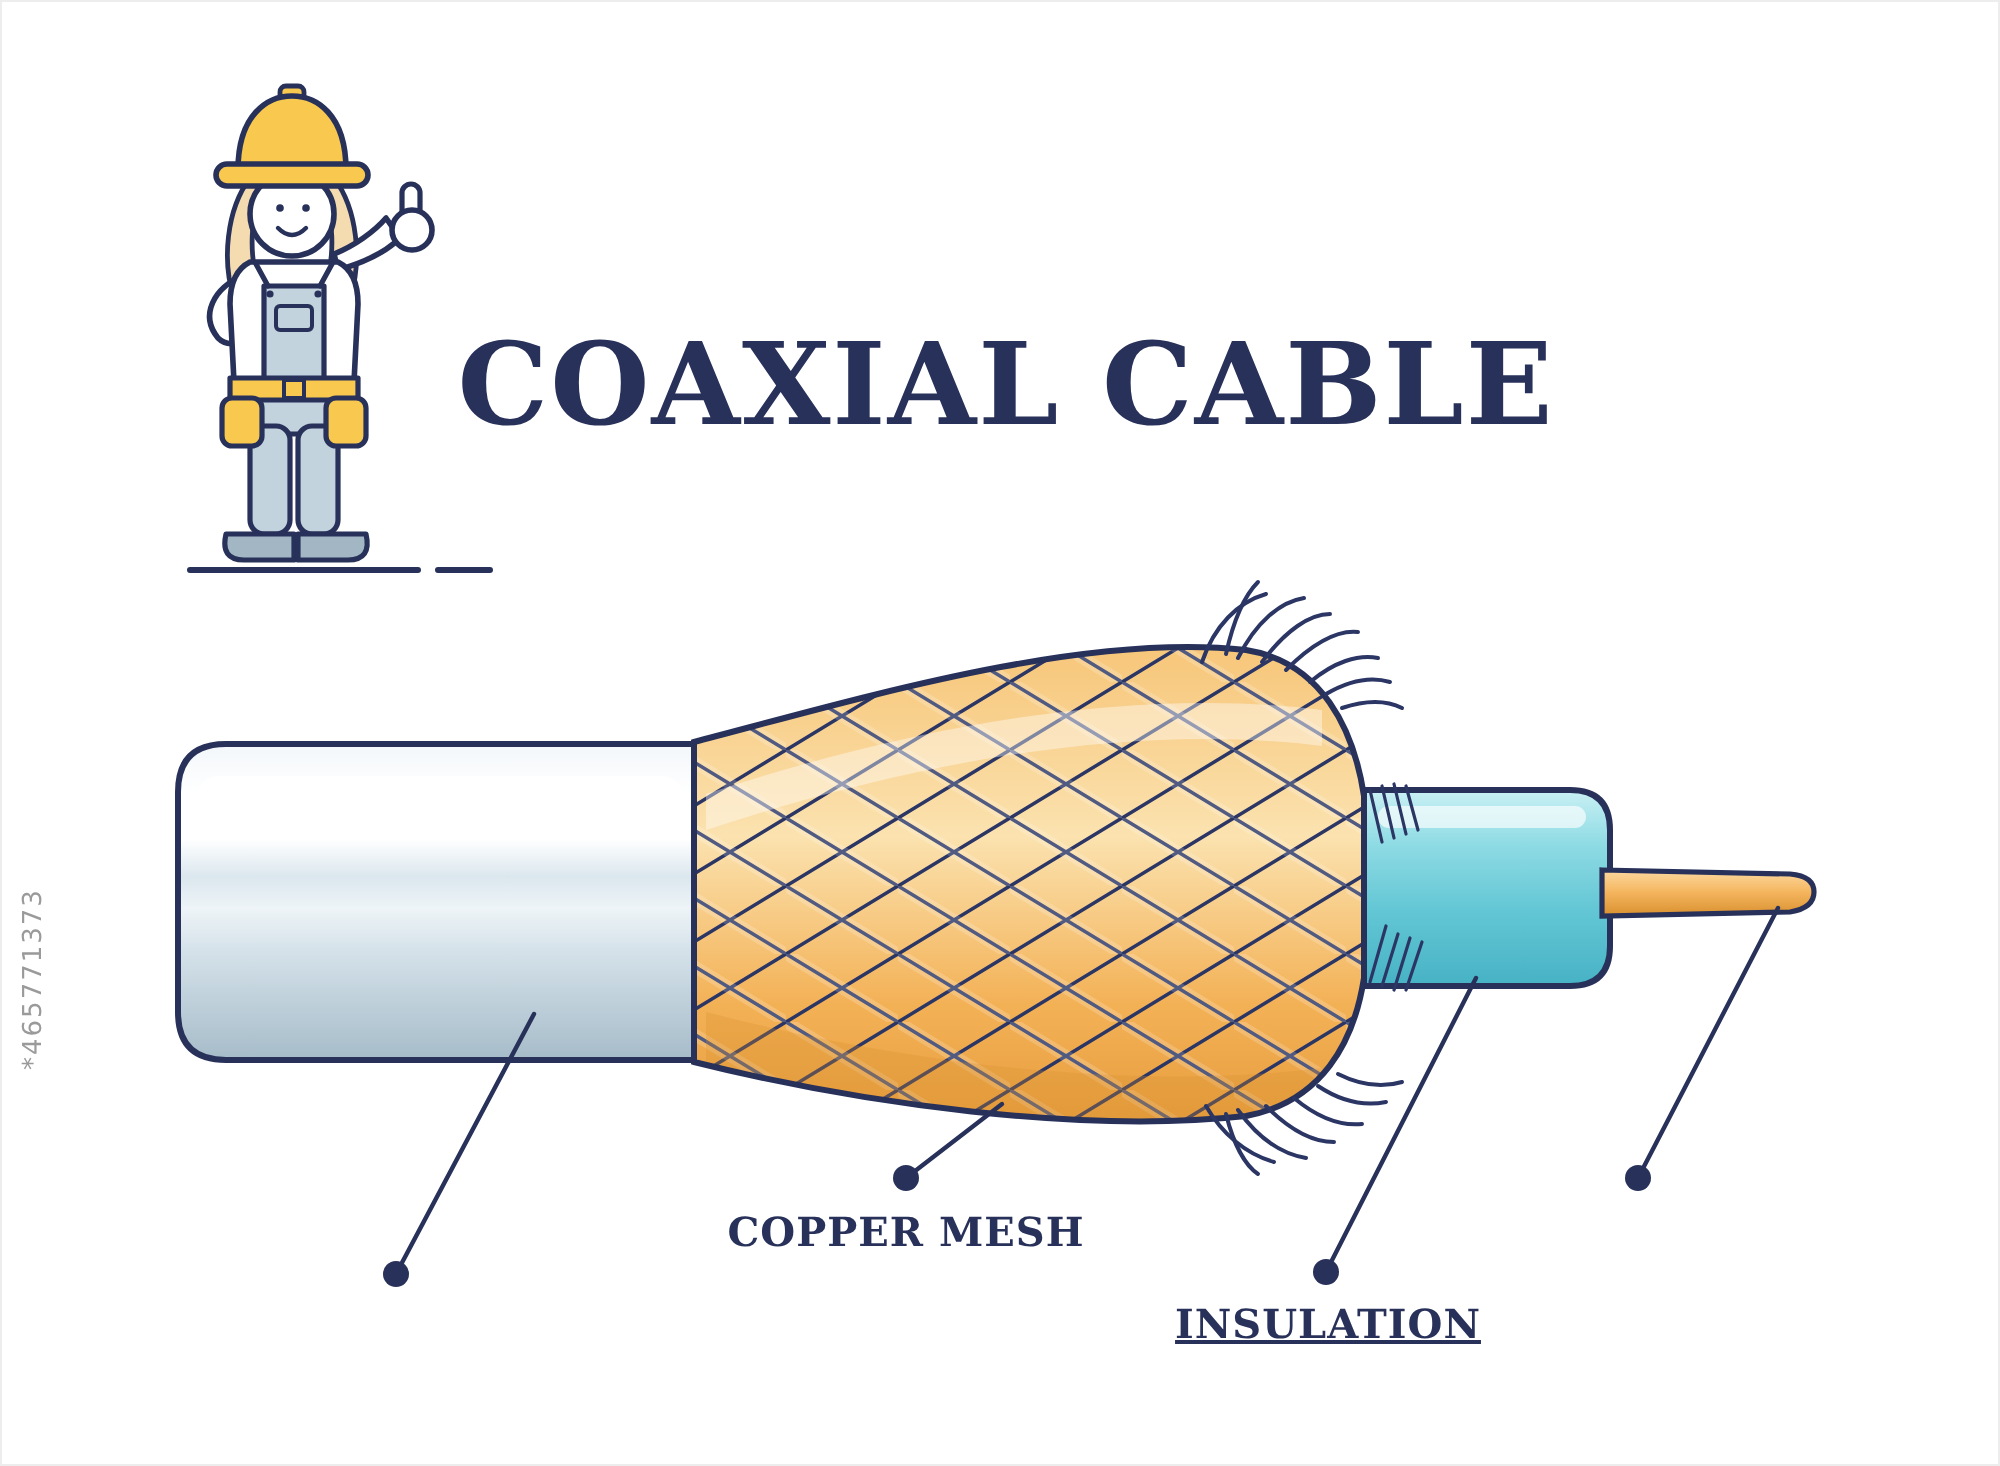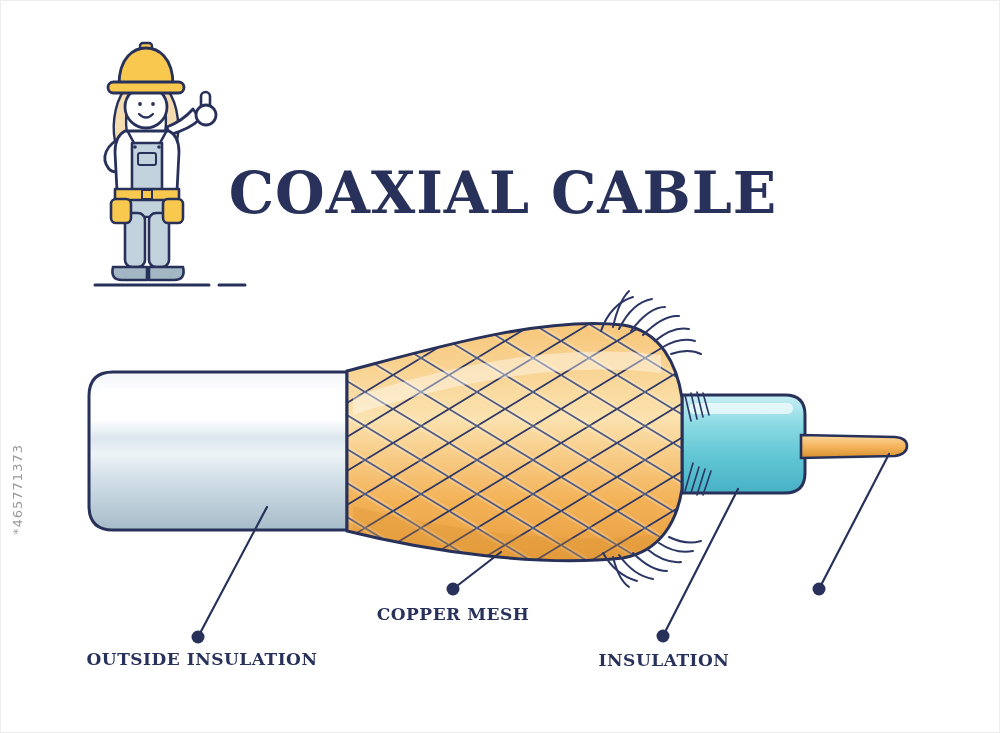--- a/index.html
+++ b/index.html
@@ -9,26 +9,26 @@
     font-family:"DejaVu Serif", serif;
   }
   .stage svg.canvas { position:absolute; left:0; top:0; }
   .title {
     position:absolute; left:502px; top:163px; transform:translateX(-50%);
     font-size:57px; font-weight:bold; color:#28315a; letter-spacing:1px;
     white-space:nowrap; line-height:1;
   }
   .part-label {
     position:absolute; transform:translateX(-50%);
-    font-size:17px; font-weight:bold; color:#28315a;
+    font-size:20px; font-weight:bold; color:#28315a;
     letter-spacing:0.5px; white-space:nowrap; line-height:1.2;
   }
   .label-outer { left:201px; top:648px; }
   .label-mesh  { left:452px; top:603px; }
-  .label-inner { left:663px; top:649px; }
+  .label-inner { left:663px; top:649px;text-decoration:underline; }
   .label-wire  { left:820px; top:600px; }
   .watermark {
     position:absolute; left:-84px; top:482px; width:200px; text-align:center;
     transform:rotate(-90deg);
     font-family:"DejaVu Sans", sans-serif; font-size:13px; color:#9a9a9a;
     letter-spacing:1px; line-height:1;
   }
 </style>
 </head>
 <body>
@@ -179,18 +179,17 @@
       </g>
       <g>
         <line x1="818" y1="588" x2="888" y2="453"></line>
         <circle cx="818" cy="588" r="6.5" stroke="none"></circle>
       </g>
     </g>
   </svg>
 
   <div class="title">COAXIAL CABLE</div>
 
-  <div class="part-label label-outer">OUTSIDE INSULATION</div>
   <div class="part-label label-mesh">COPPER MESH</div>
   <div class="part-label label-inner">INSULATION</div>
 
   <div class="watermark">*465771373</div>
 </div>
 
 </body></html>

